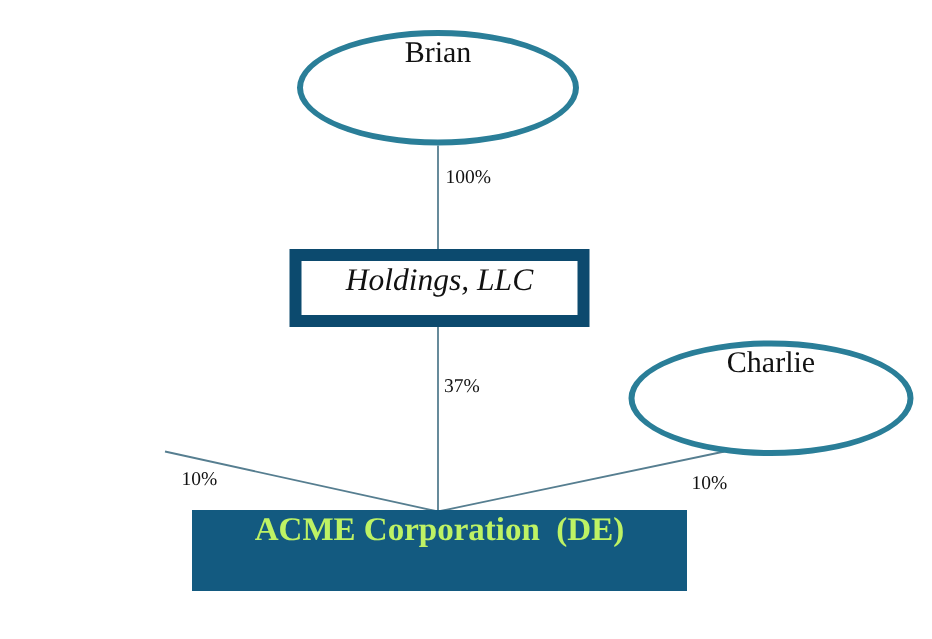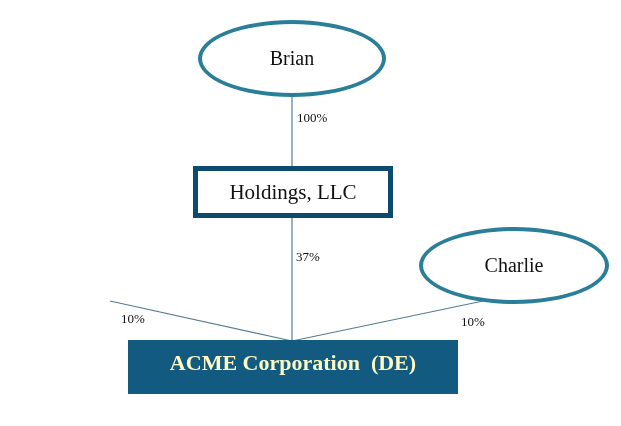--- a/index.html
+++ b/index.html
@@ -18,39 +18,40 @@
   #connectors {
     position: absolute;
     left: 0;
     top: 0;
     z-index: 0;
   }
   .node {
     position: absolute;
     z-index: 1;
     display: flex;
-    align-items: center;
+    align-items: flex-start;
     justify-content: center;
     box-sizing: border-box;
     background: #ffffff;
     color: #111111;
     font-size: 20px;
   }
   .ellipse {
     border: 4px solid #2a7e98;
     border-radius: 50%;
   }
   .rect-outline {
-    border: 5px solid #0c4a6e;
+    border: 8px solid #0c4a6e;
     font-size: 21px;
+    font-style: italic;
   }
   .rect-filled {
     background: #135a80;
     border: none;
-    color: #fef9c3;
+    color: #bef264;
     font-size: 22px;
     font-weight: 600;
     white-space: pre;
     padding-bottom: 8px;
   }
   .edge-label {
     position: absolute;
     z-index: 2;
     color: #111111;
     font-size: 13px;

